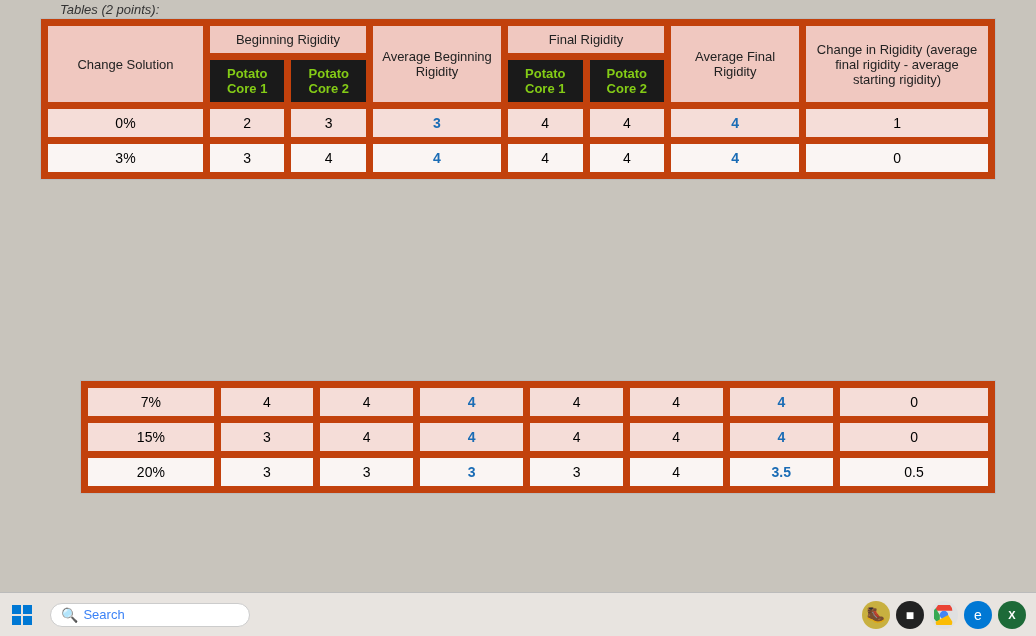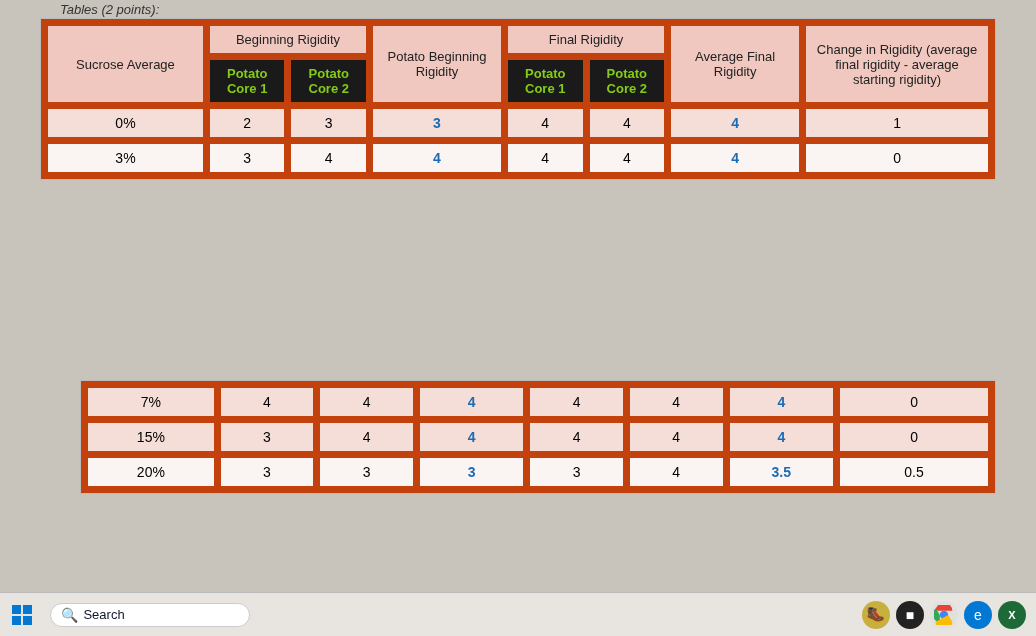--- a/index.html
+++ b/index.html
@@ -169,23 +169,23 @@
 <body>
 
 <div class="page-container">
 
   <div class="top-label">Tables (2 points):</div>
 
   <div class="top-section">
     <table>
       <thead>
         <tr class="header-row">
-          <th class="col-sucrose" rowspan="2">Sucrose Average</th>
+          <th class="col-sucrose" rowspan="2">Change Solution</th>
           <th class="col-beg1" colspan="2">Beginning Rigidity</th>
-          <th class="col-avg-beg" rowspan="2">Potato Beginning Rigidity</th>
+          <th class="col-avg-beg" rowspan="2">Average Beginning Rigidity</th>
           <th class="col-fin1" colspan="2">Final Rigidity</th>
           <th class="col-avg-fin" rowspan="2">Average Final Rigidity</th>
           <th class="col-change" rowspan="2">Change in Rigidity (average final rigidity - average starting rigidity)</th>
         </tr>
         <tr class="subheader-row">
           <th>Potato Core 1</th>
           <th>Potato Core 2</th>
           <th>Potato Core 1</th>
           <th>Potato Core 2</th>
         </tr>
@@ -257,21 +257,21 @@
       <svg class="win-icon" viewBox="0 0 24 24">
         <rect x="2" y="2" width="9" height="9" fill="#0078d4"></rect>
         <rect x="13" y="2" width="9" height="9" fill="#0078d4"></rect>
         <rect x="2" y="13" width="9" height="9" fill="#0078d4"></rect>
         <rect x="13" y="13" width="9" height="9" fill="#0078d4"></rect>
       </svg>
     </div>
 
     <div class="search-bar">
       <span style="font-size:14px; color:#555;">🔍</span>
-      <span style="font-size:13px; color:#0f172a;">Search</span>
+      <span style="font-size:13px; color:#3b82f6;">Search</span>
     </div>
 
     <div class="taskbar-icons">
       <div class="taskbar-icon-circle icon-boot" style="font-size:16px;">🥾</div>
       <div class="taskbar-icon-circle icon-screen" style="font-size:14px; color:white;">■</div>
       <div class="taskbar-icon-circle" style="background:#e0e0e0; font-size:16px;">
         <svg width="20" height="20" viewBox="0 0 24 24">
           <circle cx="12" cy="12" r="5" fill="#4285f4"></circle>
           <path d="M12 7 h10 a10 10 0 0 0 -20 0 z" fill="#ea4335"></path>
           <path d="M7 12 L2 4 a10 10 0 0 0 5 17.3 z" fill="#34a853"></path>

